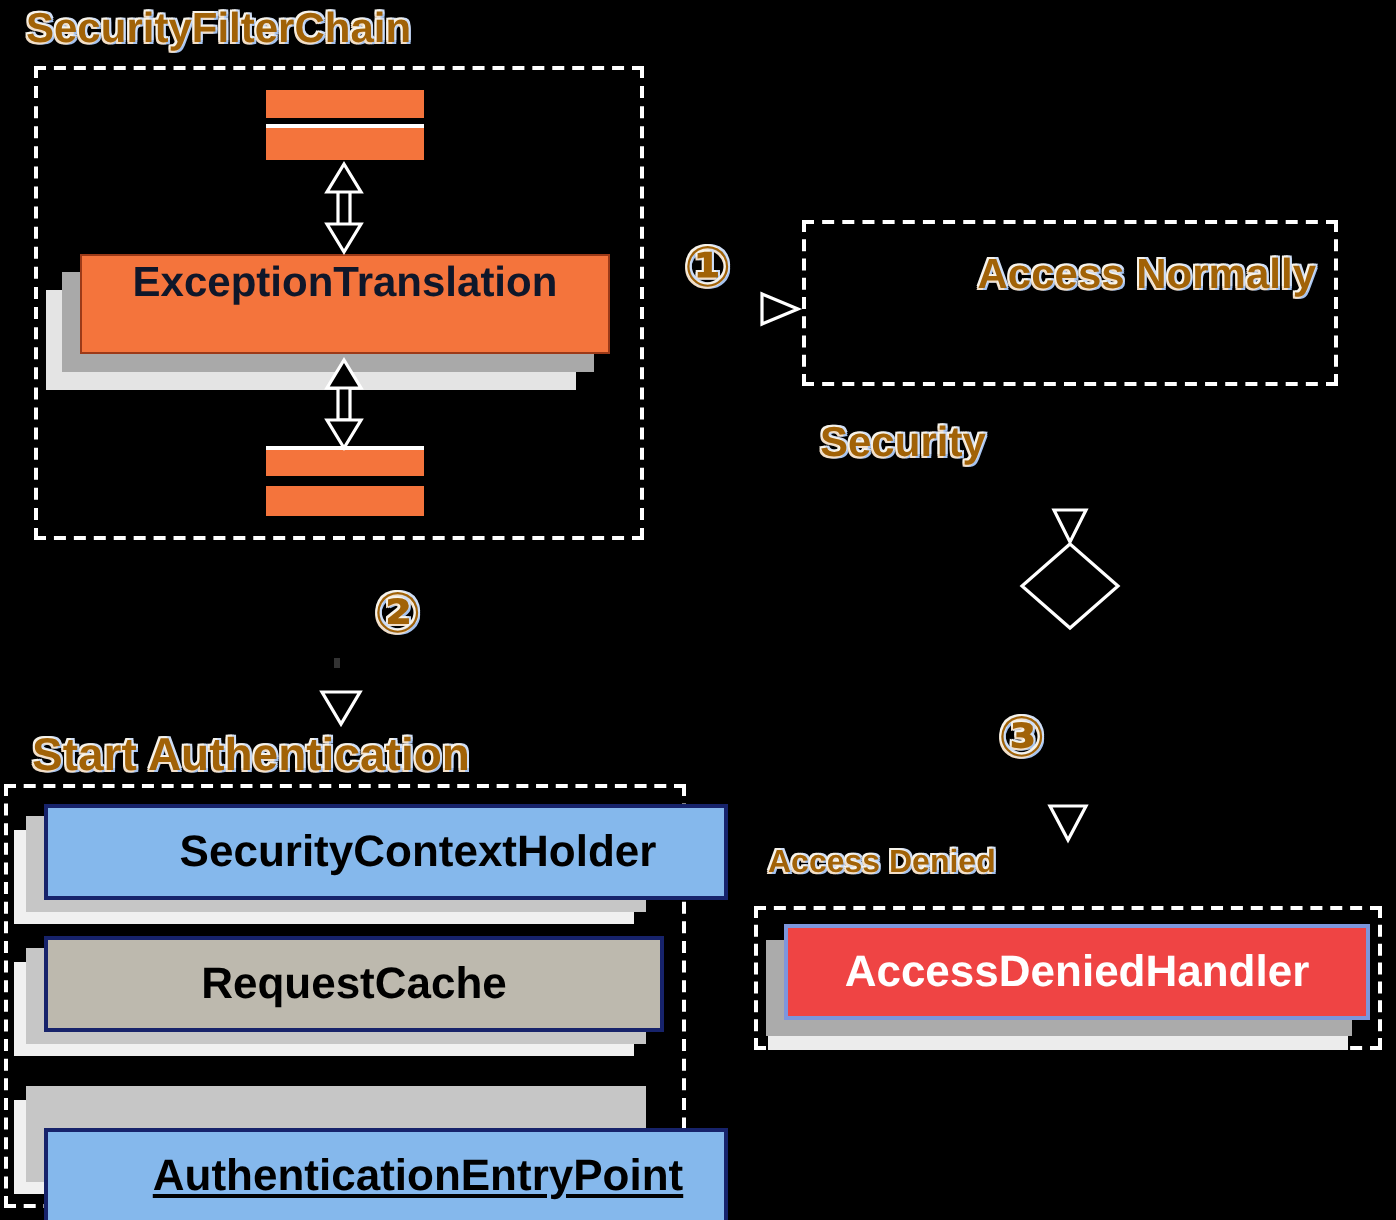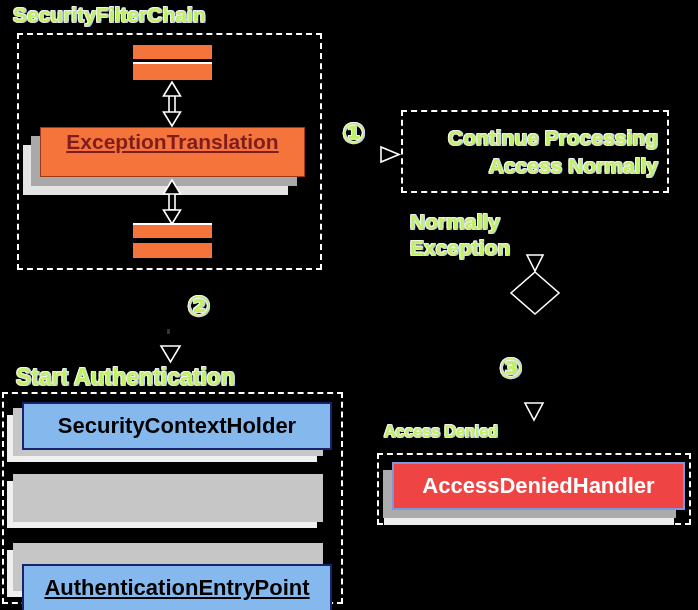--- a/index.html
+++ b/index.html
@@ -1,54 +1,54 @@
 <!DOCTYPE html>
 <html><head>
 <meta charset="utf-8">
 <style>
   html,body{margin:0;padding:0;background:#000;}
   .stage{position:relative;width:698px;height:610px;background:#000;overflow:hidden;
          font-family:"Liberation Sans",sans-serif;font-weight:700;}
   .abs{position:absolute;}
   
-  .halo{color:#bef264;font-weight:700;white-space:nowrap;
+  .halo{color:#a16207;font-weight:700;white-space:nowrap;
     text-shadow:-1px -1px 0 #f7f3ea,1px -1px 0 #cfdef6,-1px 1px 0 #f2dfc9,
                  1px 1px 0 #a6c3ef,-1px 0 0 #f3e6d2,1px 0 0 #aac6f1,
                  0 -1px 0 #f2f2f2,0 1px 0 #cdd9ee;}
   .step{font-family:"DejaVu Sans",sans-serif;font-size:28px;line-height:28px;}
   #title{left:13px;top:3px;font-size:21px;}
   
   #sfc-box{left:17px;top:33px;width:301px;height:233px;border:2px dashed #fff;}
   .bar{left:133px;width:79px;background:#F4743C;}
   #bar1{top:45px;height:14px;}
   #bar2{top:62px;height:16px;border-top:2px solid #fff;}
   #bar3{top:223px;height:13px;border-top:2px solid #fff;}
   #bar4{top:243px;height:15px;}
   
   #etf-l3{left:23px;top:145px;width:265px;height:50px;background:#e4e4e4;}
   #etf-l2{left:31px;top:136px;width:266px;height:50px;background:#a9a9a9;}
   #etf{left:40px;top:127px;width:263px;height:46px;background:#F4743C;border:1px solid #9c3a18;
-       color:#7f1d1d;font-size:21px;line-height:23px;text-align:center;padding-top:2px;text-decoration:underline;}
+       color:#0f172a;font-size:21px;line-height:23px;text-align:center;padding-top:2px;}
   
   #cpn-box{left:401px;top:110px;width:264px;height:79px;border:2px dashed #fff;
            text-align:right;box-sizing:content-box;}
   #cpn-text{margin:12px 9px 0 0;font-size:21px;line-height:28px;}
   #secex{left:410px;top:209px;font-size:21px;line-height:26px;}
   #start-auth-label{left:16px;top:364px;font-size:23px;}
   #access-label{left:384px;top:423px;font-size:16px;}
   #step1{left:342px;top:120px;}
   #step2{left:187px;top:293px;}
   #step3{left:499px;top:355px;}
   
   #sa-box{left:2px;top:392px;width:337px;height:208px;border:2px dashed #fff;}
   .layer-b{left:7px;width:310px;height:47px;background:#f0f0f0;}
   .layer-a{left:13px;width:310px;height:48px;background:#c6c6c6;}
   .node{left:22px;width:306px;height:44px;border:2px solid #17236b;color:#000;
         font-size:22px;line-height:44px;text-align:center;white-space:nowrap;}
-  .node-blue{background:#85B8EC;}
+  .node-blue{background:#85B8EC;padding-left:32px;}
   .node-gray{background:#BDB9AE;}
   
   #ad-box{left:377px;top:453px;width:310px;height:68px;border:2px dashed #fff;}
   #adh-white{left:384px;top:478px;width:290px;height:47px;background:#ececec;}
   #adh-gray{left:383px;top:470px;width:293px;height:48px;background:#ababab;}
   #adh{left:392px;top:462px;width:289px;height:44px;background:#ef4444;border:2px solid #7d96dc;
        color:#fff;font-size:22px;line-height:44px;text-align:center;}
   #shapes{left:0;top:0;z-index:10;pointer-events:none;}
 </style>
 </head>
@@ -68,42 +68,41 @@
   <div class="abs" id="etf-l3"></div>
   <div class="abs" id="etf-l2"></div>
   <div class="abs" id="etf">
     <div>ExceptionTranslation</div>
   </div>
 
   <div class="abs halo step" id="step1">①</div>
 
   <div class="abs" id="cpn-box">
     <div id="cpn-text" class="halo">
-      <div>Continue Processing</div>
       <div>Access Normally</div>
     </div>
   </div>
 
   <div class="abs halo" id="secex">
-    <div>Normally</div>
-    <div>Exception</div>
+    <div>Security</div>
   </div>
 
   <div class="abs halo step" id="step2">②</div>
 
   <div class="abs halo" id="start-auth-label">Start Authentication</div>
 
   <div class="abs" id="sa-box"></div>
 
   <div class="abs layer-b" style="top:415px;"></div>
   <div class="abs layer-a" style="top:408px;"></div>
   <div class="abs node node-blue" style="top:402px;">SecurityContextHolder</div>
 
   <div class="abs layer-b" style="top:481px;"></div>
   <div class="abs layer-a" style="top:474px;"></div>
+  <div class="abs node node-gray" style="top:468px;">RequestCache</div>
 
   <div class="abs layer-b" style="top:550px;"></div>
   <div class="abs layer-a" style="top:543px;"></div>
   <div class="abs node node-blue" style="top:564px;text-decoration:underline;">AuthenticationEntryPoint</div>
 
   <div class="abs halo step" id="step3">③</div>
 
   <div class="abs halo" id="access-label">Access Denied</div>
 
   <div class="abs" id="ad-box"></div>

